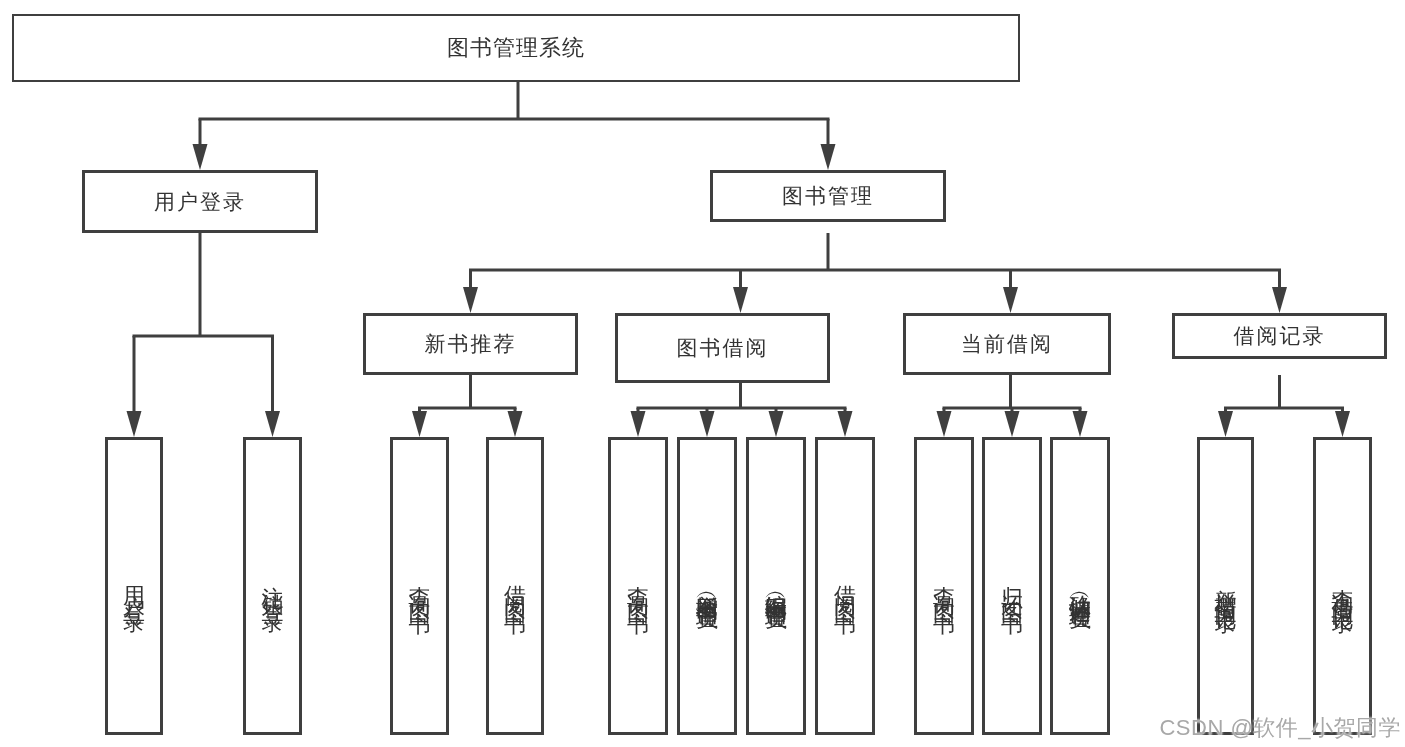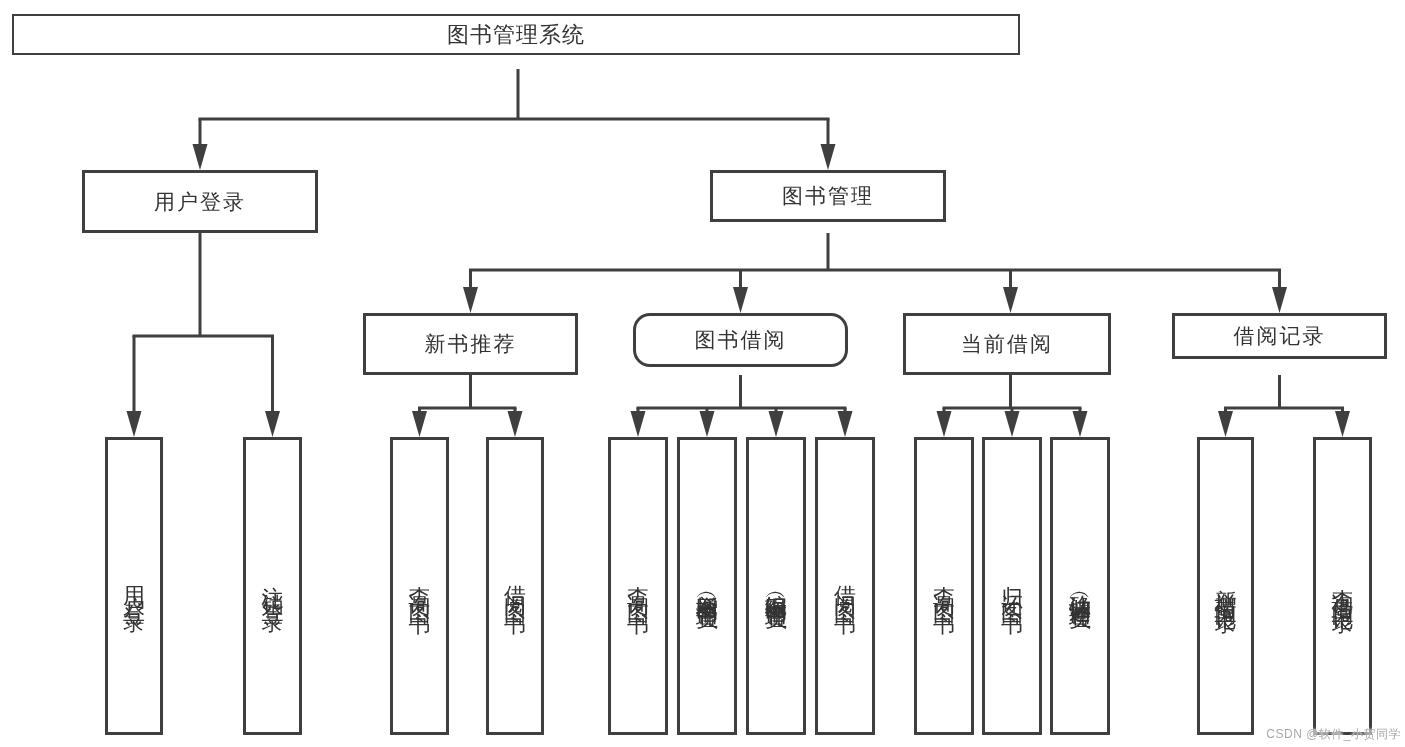--- a/index.html
+++ b/index.html
@@ -34,21 +34,21 @@
     writing-mode:vertical-rl;
     text-orientation:mixed;
     white-space:pre;
   }
   .ls4 span{letter-spacing:9px;}
   .ls6 span{letter-spacing:5px;}
   .lsl span{letter-spacing:2px;}
   .watermark{
     position:absolute;
     right:4px;bottom:4px;
-    font-size:12px;
+    font-size:22px;
     color:var(--wm);
     letter-spacing:0.5px;
     text-shadow:0 0 2px #fff,0 0 3px #fff;
   }
 </style>
 </head>
 <body>
 
 <div class="canvas">
 
@@ -100,35 +100,35 @@
       <line x1="1080" y1="408" x2="1080" y2="417" stroke="#3f3f3f" stroke-width="3"></line>
       <polygon points="1080,437 1072.5,411 1087.5,411" fill="#3f3f3f"></polygon>
       <line x1="1279.5" y1="375" x2="1279.5" y2="408" stroke="#3f3f3f" stroke-width="3"></line>
       <line x1="1224" y1="408" x2="1344" y2="408" stroke="#3f3f3f" stroke-width="3"></line>
       <line x1="1225.5" y1="408" x2="1225.5" y2="417" stroke="#3f3f3f" stroke-width="3"></line>
       <polygon points="1225.5,437 1218,411 1233,411" fill="#3f3f3f"></polygon>
       <line x1="1342.5" y1="408" x2="1342.5" y2="417" stroke="#3f3f3f" stroke-width="3"></line>
       <polygon points="1342.5,437 1335,411 1350,411" fill="#3f3f3f"></polygon>
     </svg>
 
-  <div class="node root-box" style="left:12px;top:14px;width:1008px;height:41px;">
+  <div class="node root-box" style="left:12px;top:14px;width:1008px;height:68px;">
     <span>图书管理系统</span>
   </div>
 
   <div class="node" style="left:82px;top:170px;width:236px;height:63px;">
     <span>用户登录</span>
   </div>
   <div class="node" style="left:710px;top:170px;width:236px;height:52px;">
     <span>图书管理</span>
   </div>
 
   <div class="node" style="left:363px;top:313px;width:215px;height:62px;">
     <span>新书推荐</span>
   </div>
-  <div class="node" style="left:633px;top:313px;width:215px;height:54px;border-radius:17px;">
+  <div class="node" style="left:615px;top:313px;width:215px;height:70px;">
     <span>图书借阅</span>
   </div>
   <div class="node" style="left:903px;top:313px;width:208px;height:62px;">
     <span>当前借阅</span>
   </div>
   <div class="node" style="left:1172px;top:313px;width:215px;height:46px;">
     <span>借阅记录</span>
   </div>
 
   <div class="node leaf ls4" style="left:105px;top:437px;width:58px;height:298px;">

